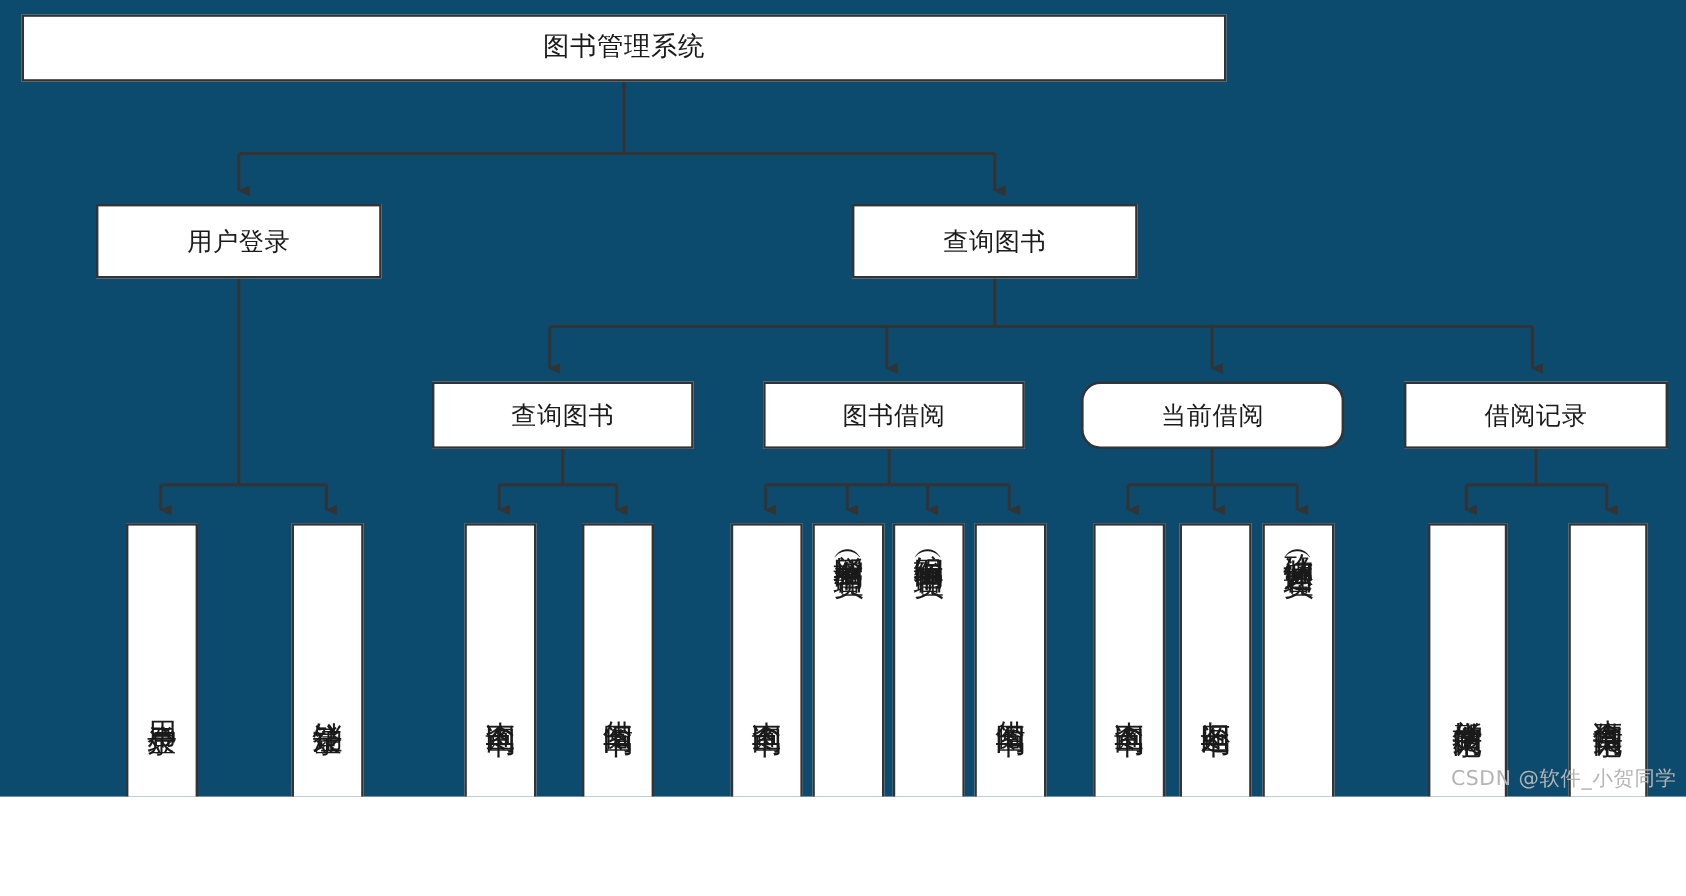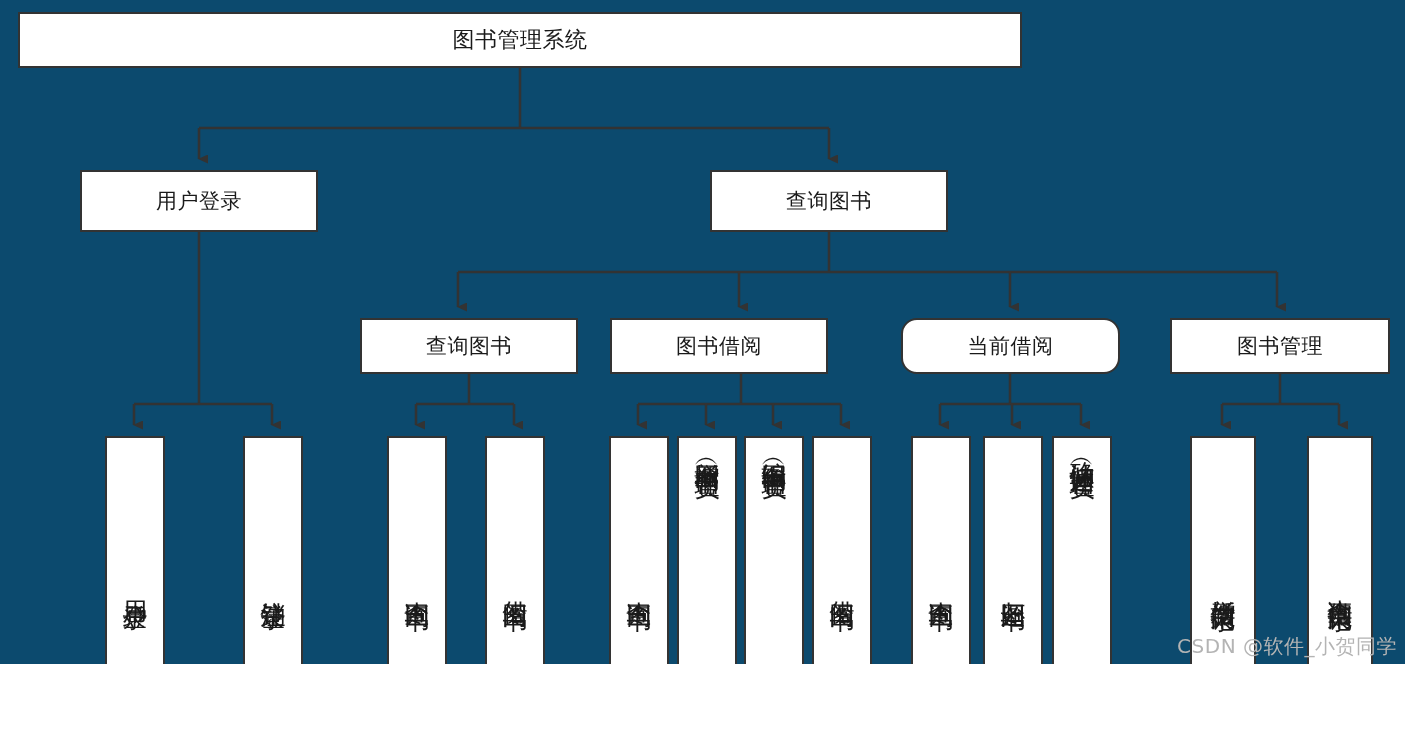--- a/index.html
+++ b/index.html
@@ -63,21 +63,21 @@
     white-space: nowrap;
   }
   .node.vertical.centered {
     align-items: center;
     padding-top: 0;
   }
   #watermark {
     position: absolute;
     right: 8px;
     bottom: 4px;
-    font-size: 20px;
+    font-size: 17px;
     color: #b4b4b4;
     letter-spacing: 0.5px;
     white-space: nowrap;
   }
 </style>
 </head>
 <body>
 
 <div id="canvas">
   <svg id="edges" viewBox="0 0 1405 747">
@@ -129,28 +129,28 @@
       </div>
       <div class="node horizontal" style="left: 80px; top: 170px; width: 238px; height: 62px;">
         <span class="node-label">用户登录</span>
       </div>
       <div class="node horizontal" style="left: 710px; top: 170px; width: 238px; height: 62px;">
         <span class="node-label">查询图书</span>
       </div>
       <div class="node horizontal" style="left: 360px; top: 318px; width: 218px; height: 56px;">
         <span class="node-label">查询图书</span>
       </div>
-      <div class="node horizontal" style="left: 610px; top: 318px; width: 218px; height: 56px;">
+      <div class="node horizontal" style="left: 636px; top: 318px; width: 218px; height: 56px;">
         <span class="node-label">图书借阅</span>
       </div>
       <div class="node horizontal" style="left: 901px; top: 318px; width: 219px; height: 56px; border-radius: 16px;">
         <span class="node-label">当前借阅</span>
       </div>
       <div class="node horizontal" style="left: 1170px; top: 318px; width: 220px; height: 56px;">
-        <span class="node-label">图书管理</span>
+        <span class="node-label">借阅记录</span>
       </div>
       <div class="node vertical centered" style="left: 105px; top: 436px; width: 60px; height: 297px;">
         <span class="node-label">用户登录</span>
       </div>
       <div class="node vertical centered" style="left: 243px; top: 436px; width: 60px; height: 297px;">
         <span class="node-label">注销登录</span>
       </div>
       <div class="node vertical centered" style="left: 387px; top: 436px; width: 60px; height: 297px;">
         <span class="node-label">查询图书</span>
       </div>

